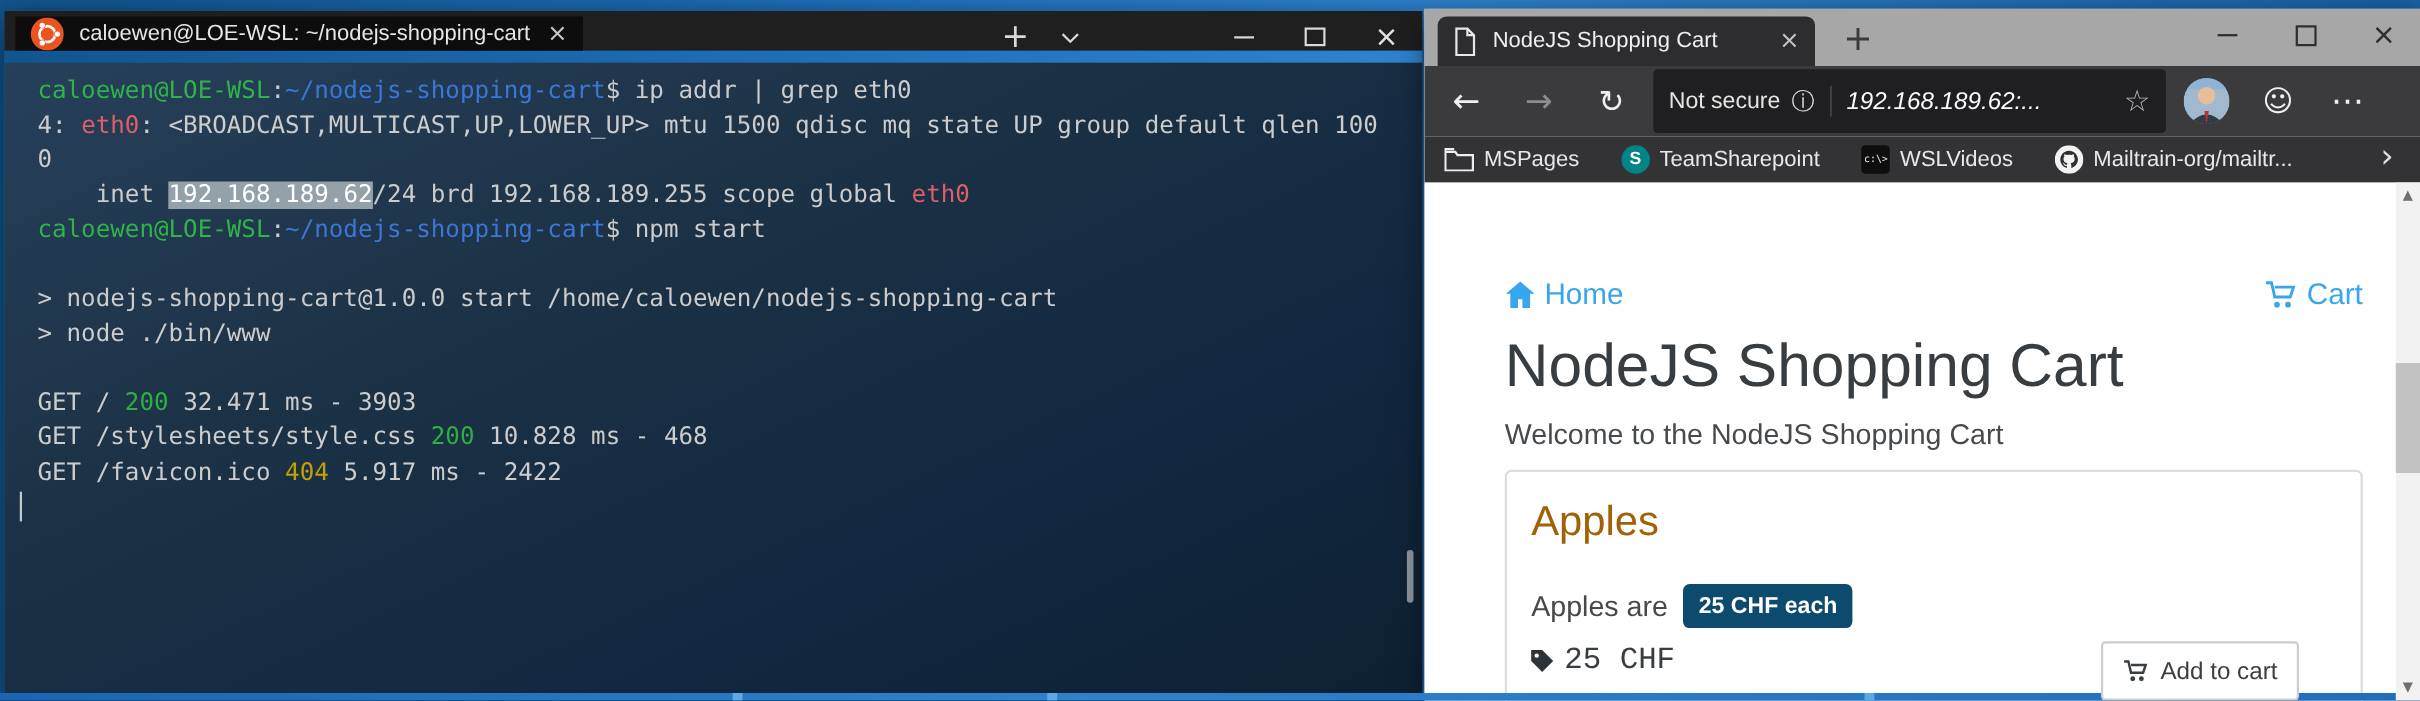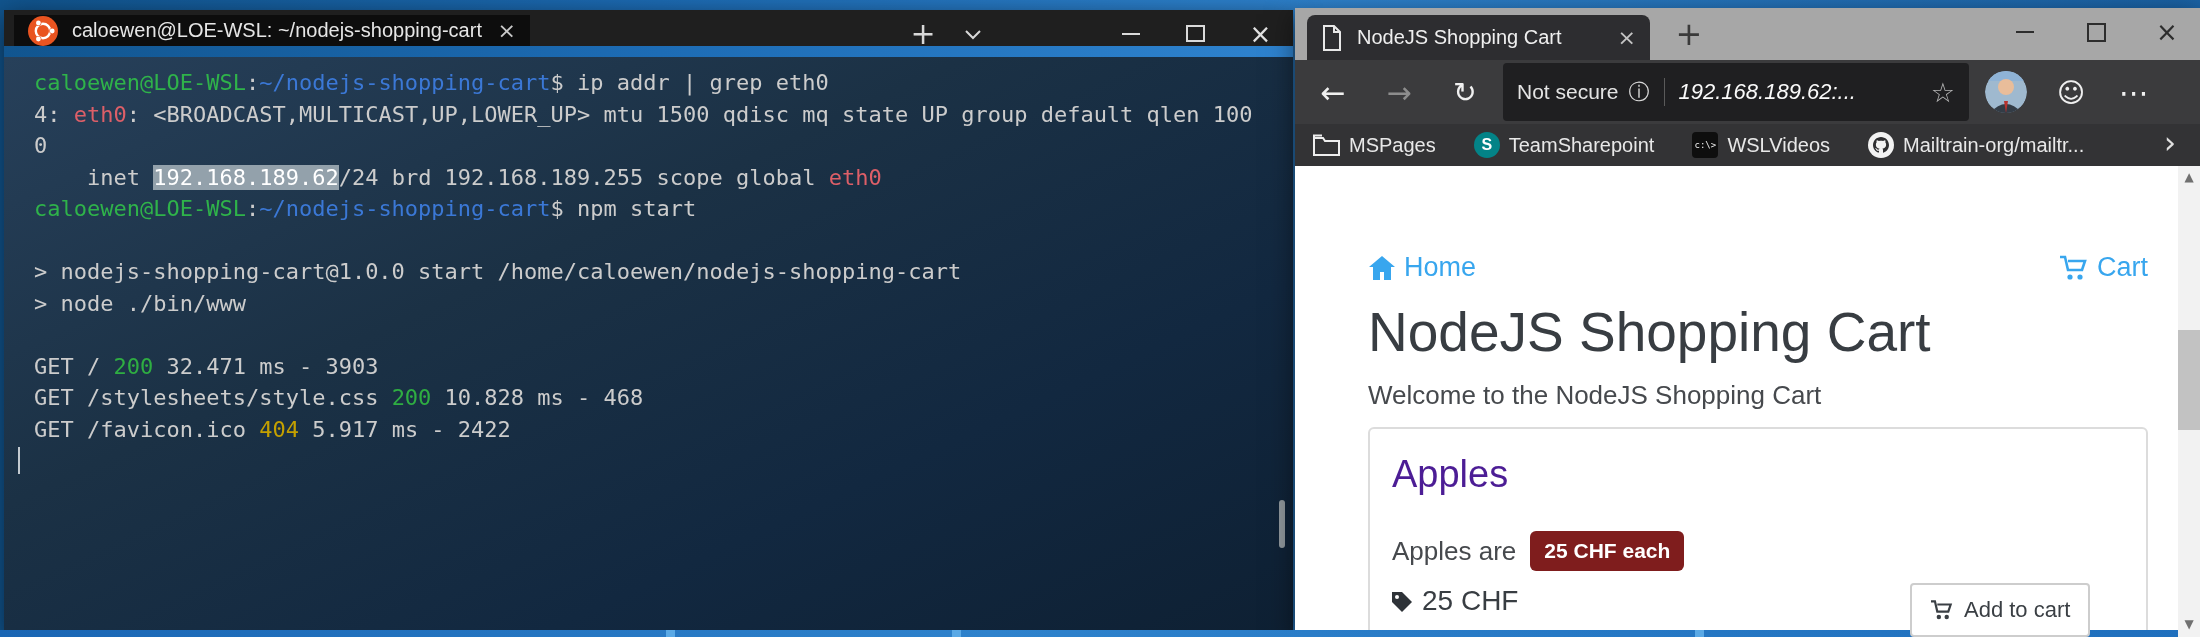--- a/index.html
+++ b/index.html
@@ -74,25 +74,25 @@
           font-family:"DejaVu Sans Mono",monospace;font-size:9px;display:flex;align-items:center;justify-content:center;}
   .fav-chevron{position:absolute;right:24px;color:#e0e0e0;font-size:30px;top:1px;}
 
   .e-content{position:absolute;left:0;top:158px;right:0;bottom:0;background:#ffffff;
              padding:0 52px 0 73px;box-sizing:border-box;color:#46494d;}
   .row-links{display:flex;justify-content:space-between;align-items:center;margin-top:86px;font-size:27px;}
   .plink{color:#38a6ee;text-decoration:none;display:flex;align-items:center;gap:8px;}
   h1.ptitle{margin:18px 0 0 0;font-size:55px;font-weight:500;color:#383d42;line-height:1.15;}
   .welcome{margin-top:16px;font-size:26px;color:#46494d;}
   .card{position:relative;margin-top:16px;height:240px;border:2px solid #dcdcdc;border-radius:6px;box-sizing:border-box;}
-  .pname{position:absolute;left:22px;top:24px;font-size:38px;color:#4c1d95;}
+  .pname{position:absolute;left:22px;top:24px;font-size:38px;color:#a16207;}
   .pdesc{position:absolute;left:22px;top:102px;font-size:26px;display:flex;align-items:center;gap:14px;}
-  .badge{background:#7f1d1d;color:#ffffff;font-weight:bold;font-size:21px;padding:8px 14px;border-radius:6px;}
+  .badge{background:#0c4a6e;color:#ffffff;font-weight:bold;font-size:21px;padding:8px 14px;border-radius:6px;}
   .pprice{position:absolute;left:20px;top:156px;font-size:28px;font-weight:500;color:#383d42;
-          display:flex;align-items:center;gap:8px;}
+          display:flex;align-items:center;gap:8px;font-family:Liberation Mono, monospace;}
   .addcart{position:absolute;left:540px;top:154px;z-index:6;display:flex;align-items:center;gap:10px;
            background:#fff;border:2px solid #cdcdcd;border-radius:4px;padding:12px 18px;
            font-size:22px;color:#3a3f44;font-family:"Liberation Sans",sans-serif;}
   .e-scroll{position:absolute;right:0;top:158px;bottom:0;width:22px;background:#f2f2f2;z-index:6;}
   .e-scroll .arr{position:absolute;left:0;width:22px;height:22px;color:#707070;font-size:12px;
                  display:flex;align-items:center;justify-content:center;}
   .arr.up{top:0;} .arr.down{bottom:2px;}
   .e-thumb{position:absolute;left:0;top:164px;width:22px;height:100px;background:#c2c2c2;}
 
   

